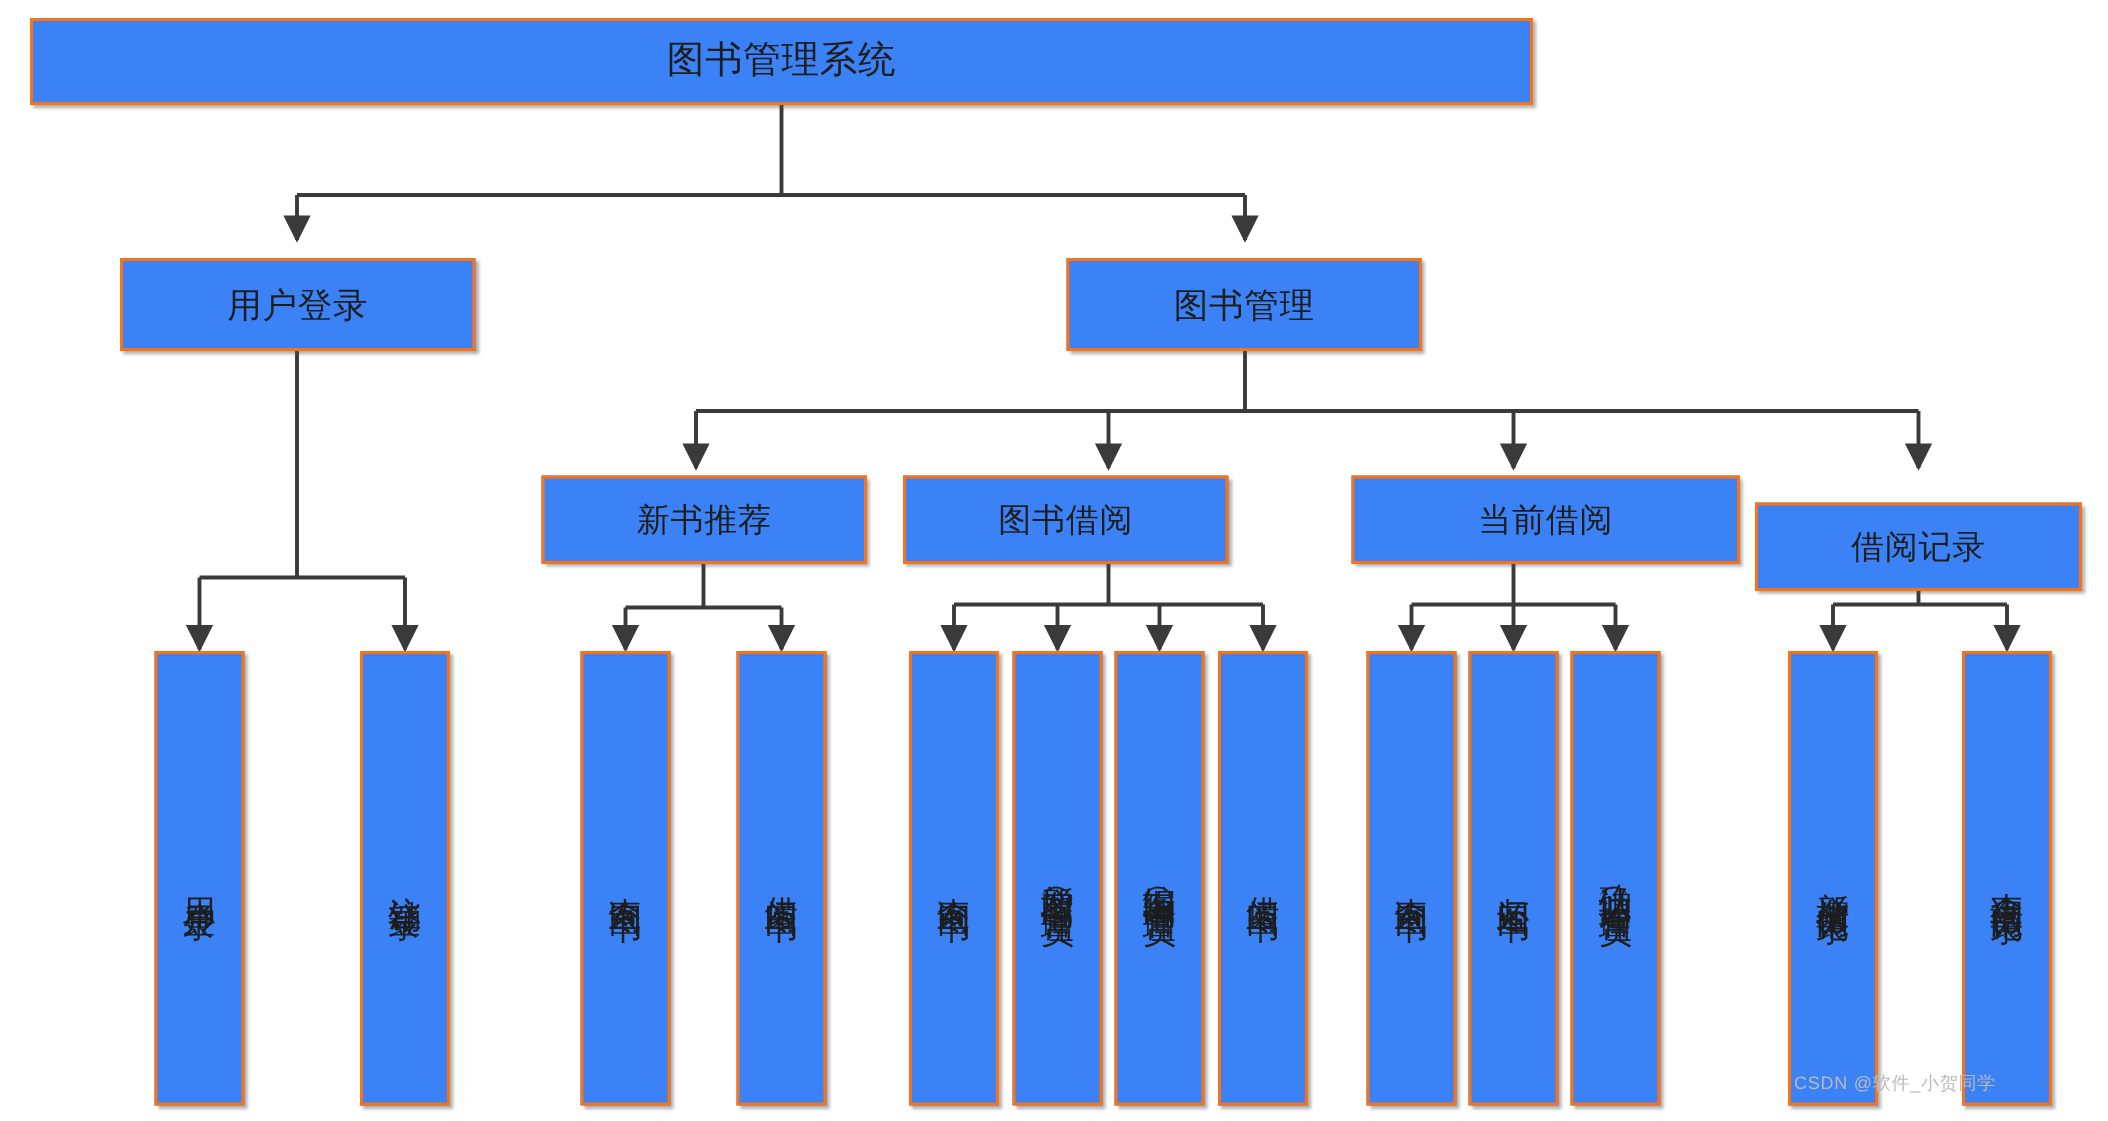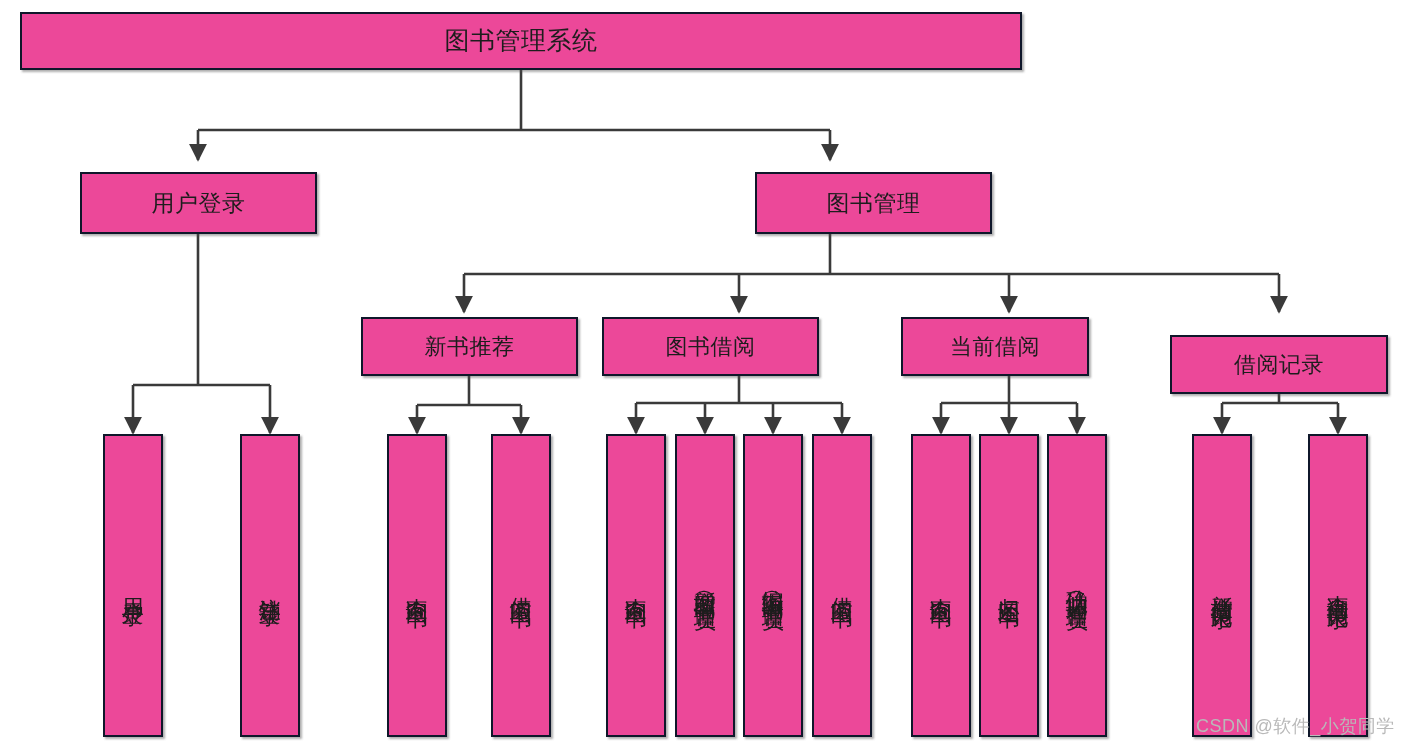--- a/index.html
+++ b/index.html
@@ -21,22 +21,22 @@
     position: absolute;
     left: 0;
     top: 0;
     width: 1405px;
     height: 747px;
     pointer-events: none;
   }
   .node {
     position: absolute;
     box-sizing: border-box;
-    background: #ec4899;
-    border: 2px solid #0f172a;
+    background: #3b82f6;
+    border: 2px solid #f97316;
     box-shadow: 2px 2px 2px rgba(80,80,80,0.45);
     display: flex;
     align-items: center;
     justify-content: center;
     color: #1d1d1d;
   }
   .node .label {
     display: block;
     line-height: 1.25;
     letter-spacing: 0.5px;
@@ -53,21 +53,21 @@
   }
   .node.root .label   { font-size: 25px; }
   .node.lvl1 .label   { font-size: 23px; }
   .node.lvl2 .label   { font-size: 22px; }
   .node.leaf .label   { font-size: 22px; }
 
   .watermark {
     position: absolute;
     left: 1196px;
     top: 714px;
-    font-size: 18px;
+    font-size: 12px;
     color: #b9b9b9;
     letter-spacing: 0.5px;
     white-space: nowrap;
     user-select: none;
   }
 </style>
 </head>
 <body>
 
 <div id="canvas">
@@ -123,33 +123,33 @@
   </svg>
 
   <div class="node root horizontal" style="left:20px; top:12px; width:1002px; height:58px;">
     <span class="label">图书管理系统</span>
   </div>
 
   <div class="node lvl1 horizontal" style="left:80px; top:172px; width:237px; height:62px;">
     <span class="label">用户登录</span>
   </div>
 
-  <div class="node lvl1 horizontal" style="left:711px; top:172px; width:237px; height:62px;margin-left:44px;">
+  <div class="node lvl1 horizontal" style="left:711px; top:172px; width:237px; height:62px;">
     <span class="label">图书管理</span>
   </div>
 
   <div class="node lvl2 horizontal" style="left:361px; top:317px; width:217px; height:59px;">
     <span class="label">新书推荐</span>
   </div>
 
   <div class="node lvl2 horizontal" style="left:602px; top:317px; width:217px; height:59px;">
     <span class="label">图书借阅</span>
   </div>
 
-  <div class="node lvl2 horizontal" style="left:901px; top:317px; width:188px; height:59px;">
+  <div class="node lvl2 horizontal" style="left:901px; top:317px; width:259px; height:59px;">
     <span class="label">当前借阅</span>
   </div>
 
   <div class="node lvl2 horizontal" style="left:1170px; top:335px; width:218px; height:59px;">
     <span class="label">借阅记录</span>
   </div>
 
   <div class="node leaf vertical" style="left:103px; top:434px; width:60px; height:303px;">
     <span class="label">用户登录</span>
   </div>

